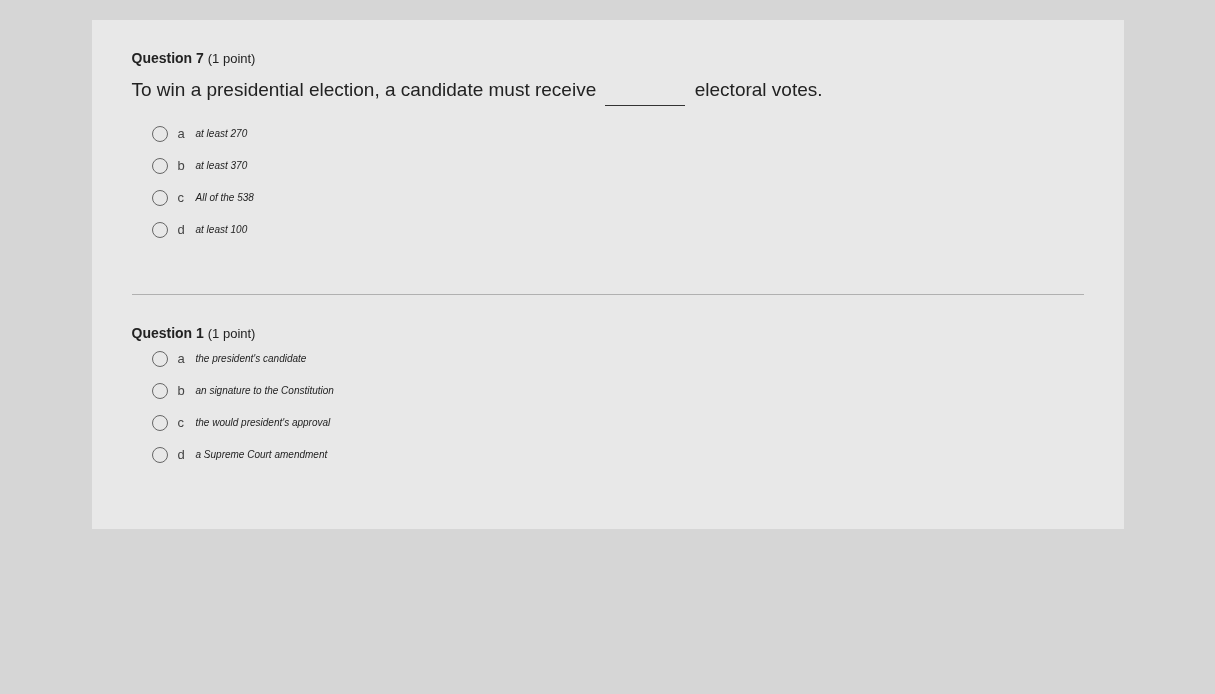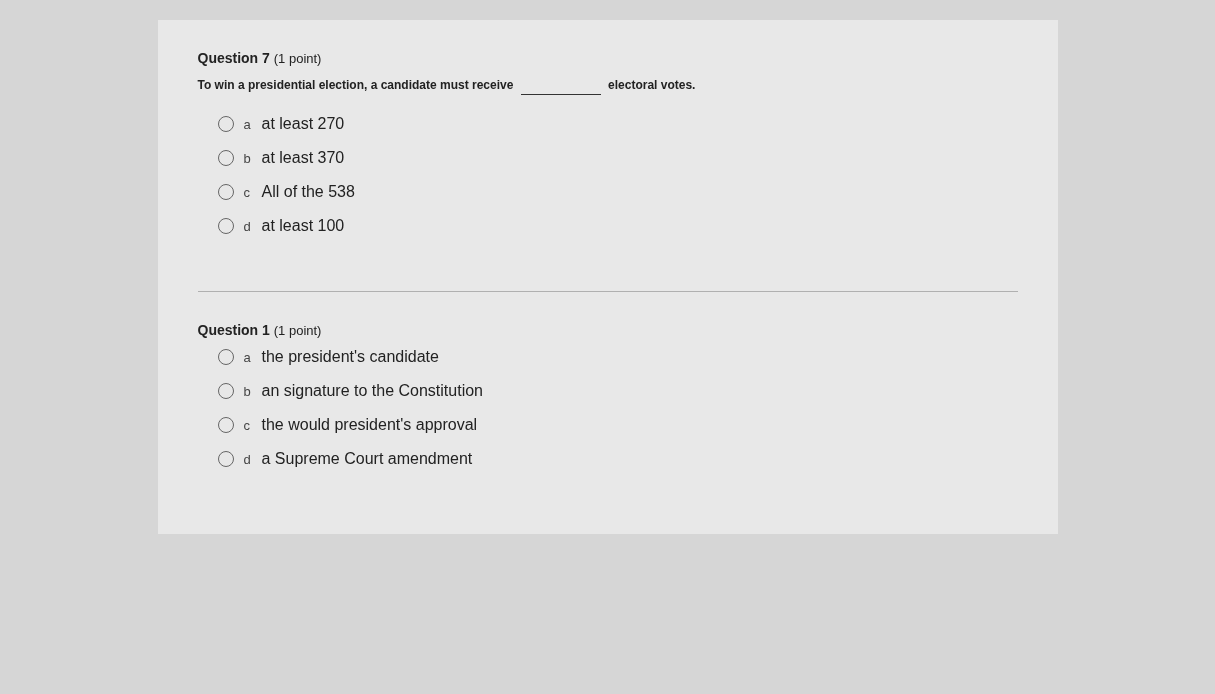--- a/index.html
+++ b/index.html
@@ -18,45 +18,44 @@
     }
 
     .page-container {
       display: flex;
       justify-content: center;
       padding: 20px 0;
     }
 
     .content-area {
       background-color: #e8e8e8;
-      width: 900px;
+      width: 1032px;
       padding: 30px 40px;
     }
 
     .question-block {
       margin-bottom: 0;
       padding-bottom: 20px;
     }
 
     .question-title {
       font-weight: bold;
       font-size: 14px;
       margin-bottom: 10px;
     }
 
     .question-title span.point-label {
       font-weight: normal;
       font-size: 13px;
     }
 
     .question-text {
-      font-size: 12px;
+      font-size: 19px;
       margin-bottom: 20px;
       line-height: 1.5;
-      font-weight: bold;
     }
 
     .blank {
       display: inline-block;
       border-bottom: 1px solid #333;
       width: 80px;
       margin: 0 4px;
     }
 
     .options-list {
@@ -83,22 +82,23 @@
     }
 
     .option-letter {
       font-size: 13px;
       margin-right: 8px;
       color: #444;
       min-width: 10px;
     }
 
     .option-text {
-      font-size: 16px;
+      font-size: 10px;
       color: #222;
+      font-style: italic;
     }
 
     .divider {
       border: none;
       border-top: 1px solid #b0b0b0;
       margin: 20px 0;
     }
 
     .question-block-2 {
       padding-top: 10px;

